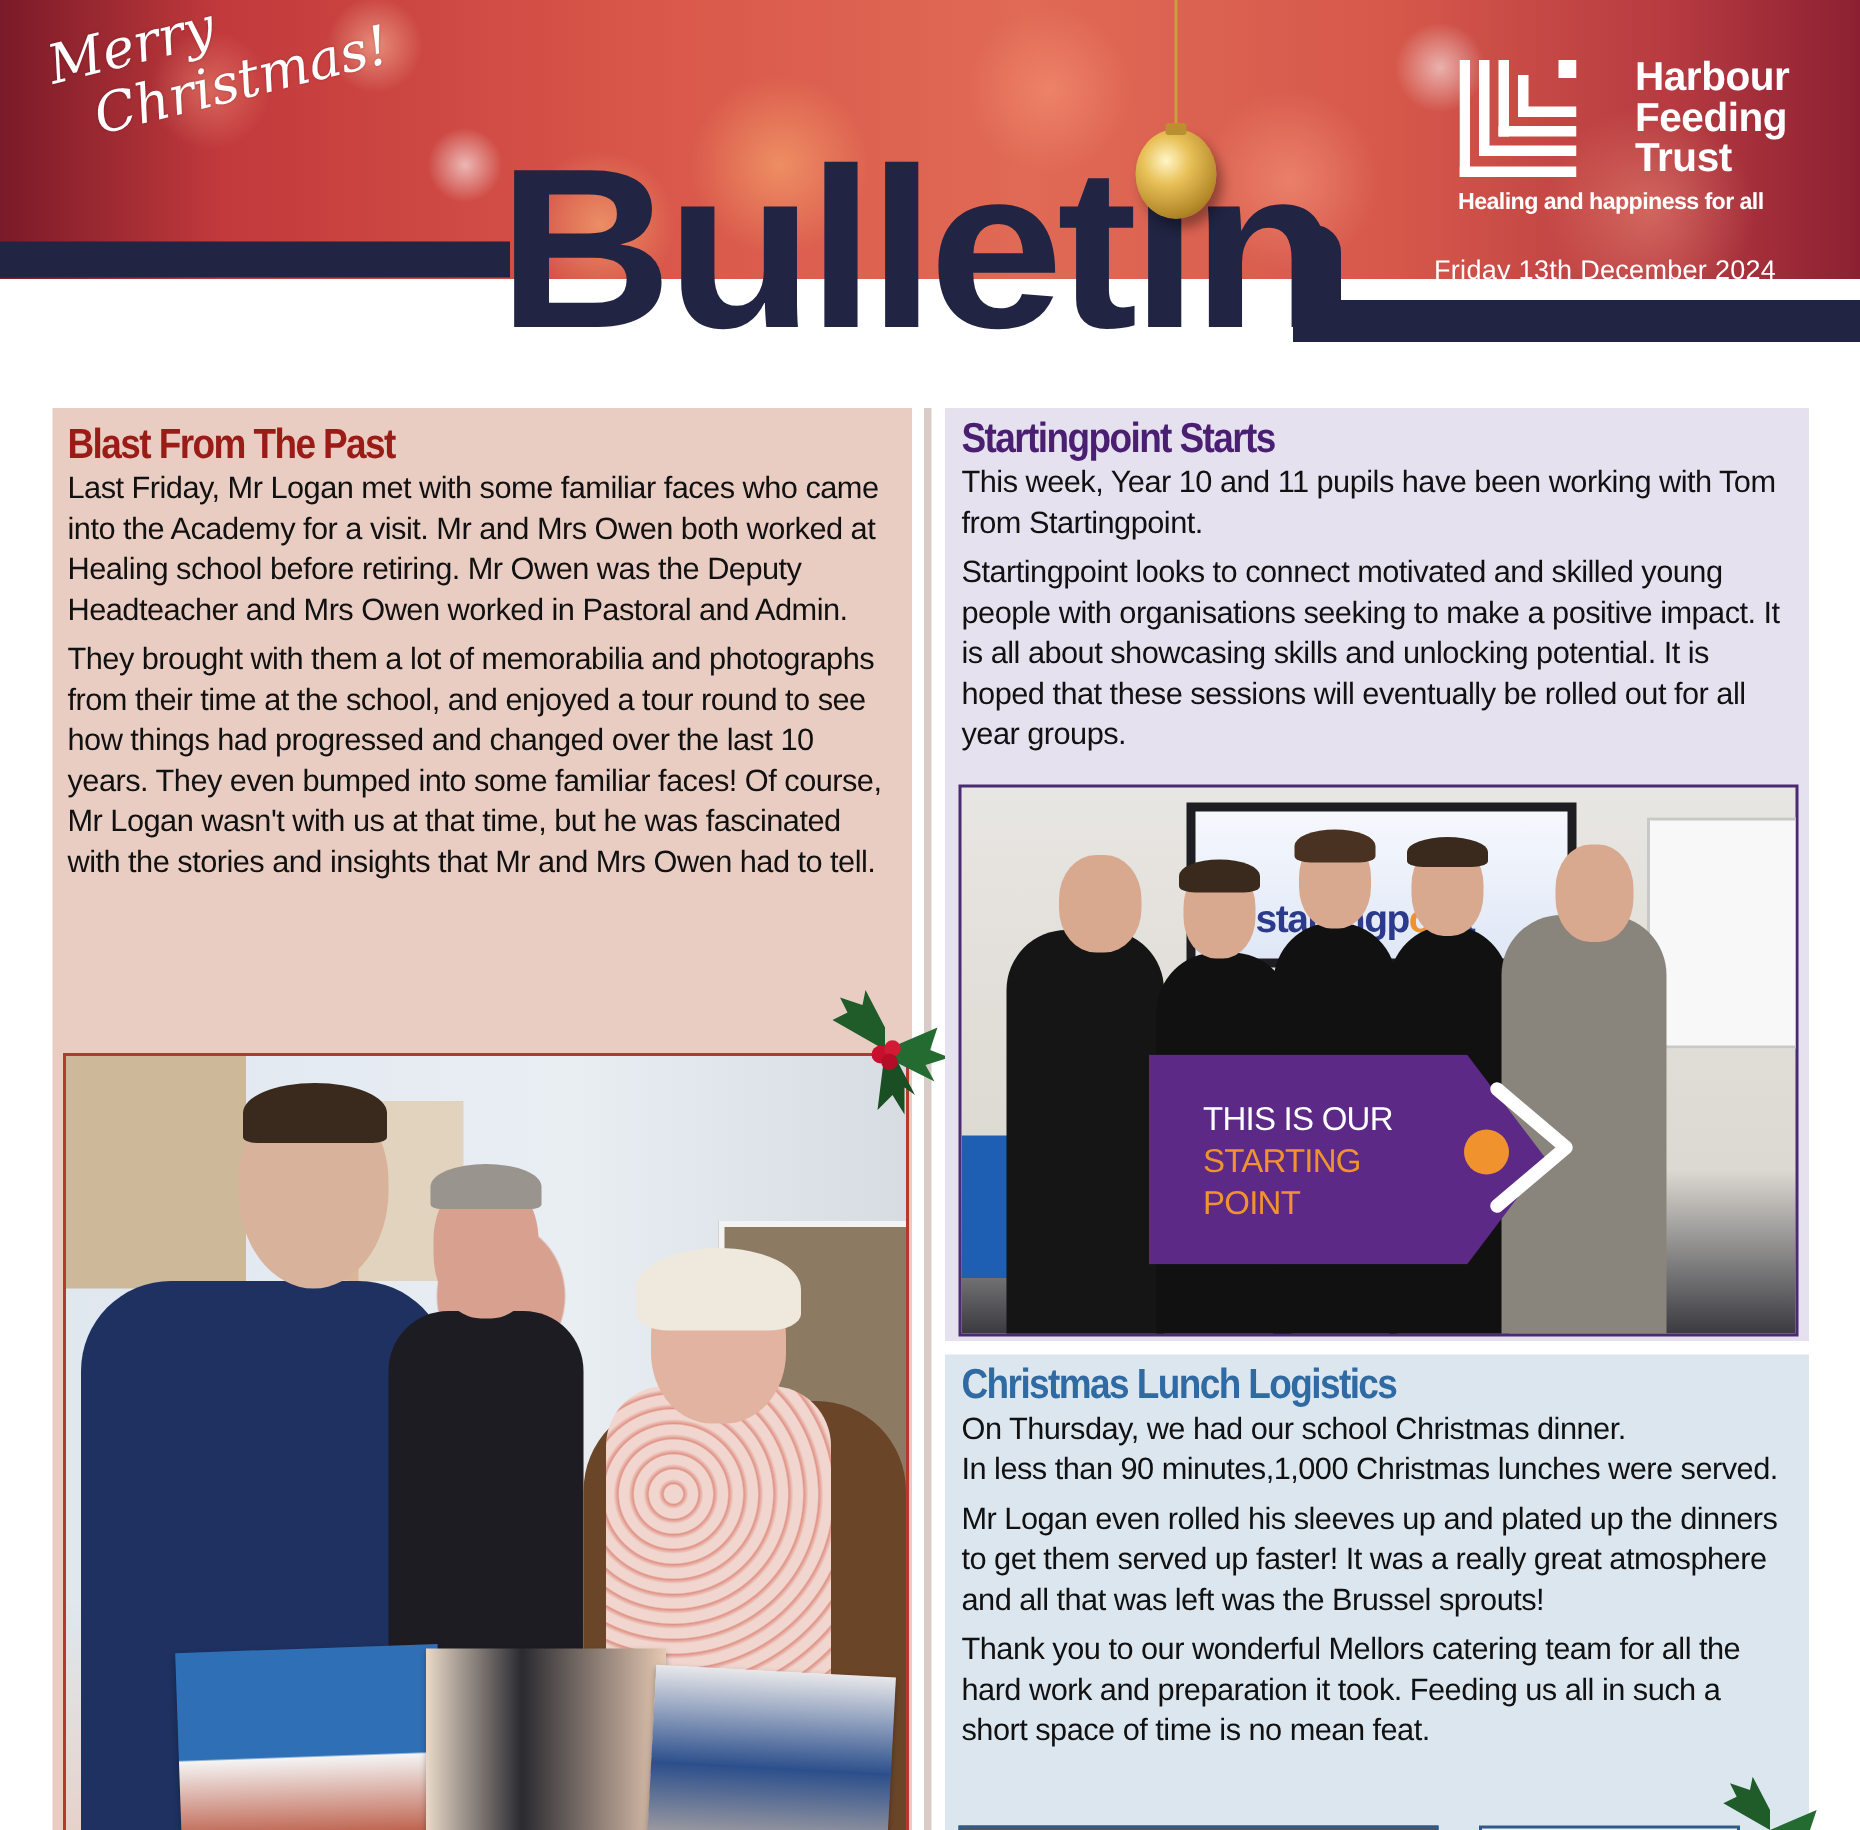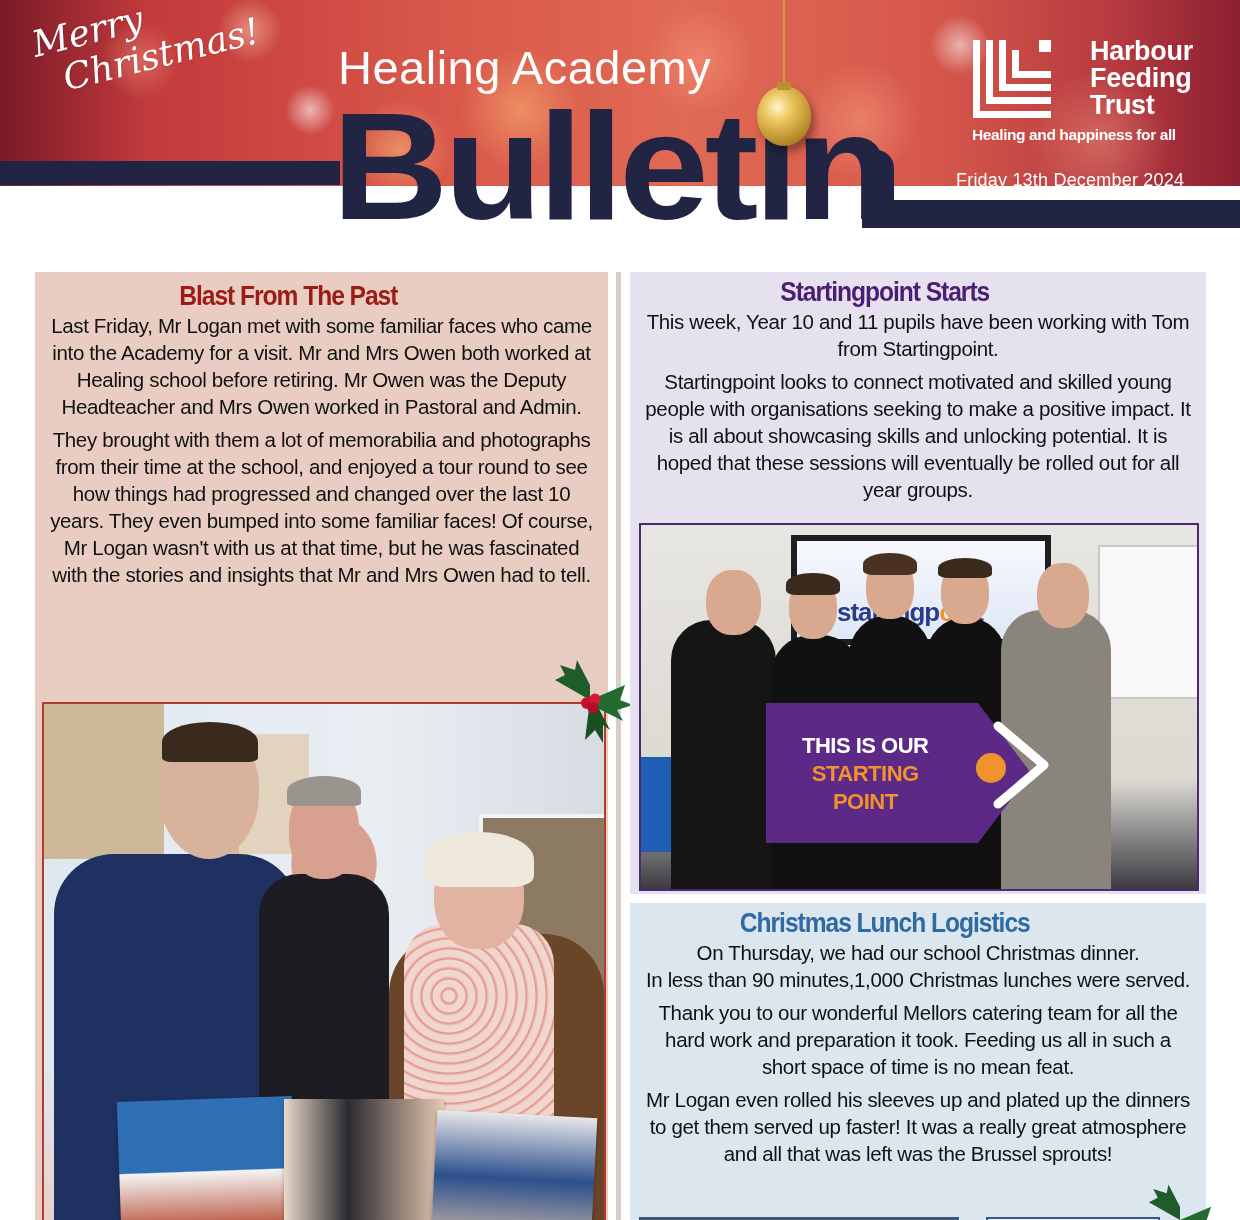--- a/index.html
+++ b/index.html
@@ -29,21 +29,21 @@
   .bauble{position:absolute;left:757px;top:86px;width:54px;height:60px;border-radius:50%;background:radial-gradient(circle at 38% 35%,#fff6c8 0,#e9c25a 30%,#b58a2a 70%,#7a5a16 100%);box-shadow:4px 6px 8px rgba(0,0,0,0.35);}
   .bauble-cap{position:absolute;left:777px;top:82px;width:14px;height:8px;background:#b89030;border-radius:2px;}
   .logo{position:absolute;left:973px;top:40px;width:78px;height:78px;}
   .logo-name{position:absolute;left:1090px;top:38px;color:#fff;font-size:27px;line-height:27px;font-weight:bold;font-family:"Liberation Sans",sans-serif;letter-spacing:-0.3px;}
   .logo-name span{display:block;}
   .tagline{position:absolute;left:972px;top:126px;color:#fff;font-size:15.5px;font-weight:bold;letter-spacing:-0.4px;}
   .date{position:absolute;left:956px;top:170px;color:#fff;font-size:18px;letter-spacing:0.2px;}
 
   
   .col-divider{position:absolute;left:616px;top:272px;width:5px;height:948px;background:#d7ccc8;}
-  .panel{position:absolute;box-sizing:border-box;text-align:center;}
+  .panel{position:absolute;box-sizing:border-box;}
   .panel-title{font-family:"Liberation Sans Narrow","Liberation Sans",sans-serif;font-weight:bold;font-size:28px;letter-spacing:-1.2px;margin:0;transform:scaleX(0.88);transform-origin:left center;white-space:nowrap;}
   .panel p{margin:0 0 6px 0;font-size:20.5px;line-height:27px;color:#111;letter-spacing:-0.35px;}
 
   .p-blast{left:35px;top:272px;width:573px;height:948px;background:#e9cdc3;padding:8px 10px 0 10px;}
   .p-blast .panel-title{color:#9b1b17;}
   .photo-blast{position:absolute;left:7px;top:430px;width:560px;height:520px;border:2px solid #b5392e;border-bottom:none;overflow:hidden;
     background:
       linear-gradient(180deg,rgba(233,205,195,0) 70%,rgba(233,205,195,0.85) 100%),
       radial-gradient(ellipse 80px 100px at 195px 90px,#d9b59a 0,#d9b59a 60%,transparent 62%),
       radial-gradient(ellipse 70px 80px at 290px 160px,#d7a08f 0,#d7a08f 60%,transparent 62%),
@@ -72,21 +72,21 @@
   .photo-start{position:absolute;left:9px;top:251px;width:556px;height:364px;border:2px solid #4a2a72;overflow:hidden;background:linear-gradient(180deg,#e8e6e2 0,#dcd9d2 70%,#3a3a40 100%);}
   .screen{position:absolute;left:150px;top:10px;width:260px;height:110px;background:#1d1d22;padding:6px;box-sizing:border-box;}
   .screen-inner{width:100%;height:100%;background:linear-gradient(180deg,#f6f8fd,#dfe7f6);position:relative;}
   .screen-logo{position:absolute;left:40px;top:56px;font-size:26px;font-weight:bold;color:#2c3a8c;letter-spacing:-1px;}
   .screen-logo .o{color:#f0922d;}
   .whiteboard{position:absolute;left:457px;top:20px;width:100px;height:150px;background:#f8f8f8;border:2px solid #c8c8c8;}
   .person{position:absolute;background:#111;border-radius:40px 40px 0 0;}
   .head{position:absolute;border-radius:45%;background:#d8a98f;}
   .hair{position:absolute;border-radius:50% 50% 20% 20%;background:#3a2a1e;}
   .sign{position:absolute;left:125px;top:178px;width:265px;height:140px;background:#5c2a86;clip-path:polygon(0 0,80% 0,100% 50%,80% 100%,0 100%);}
-  .sign-text{position:absolute;left:161px;top:207px;font-weight:700;font-size:22px;line-height:28px;letter-spacing:-0.5px;color:#fff;font-family:"Liberation Sans",sans-serif;}
+  .sign-text{position:absolute;left:161px;top:207px;font-weight:400;font-size:22px;line-height:28px;letter-spacing:-0.5px;color:#fff;font-family:"Liberation Sans",sans-serif;}
   .sign-text .orange{color:#f0922d;display:block;}
   .sign-text .white{display:block;}
   .sign-dot{position:absolute;left:335px;top:228px;width:30px;height:30px;border-radius:50%;background:#f0922d;}
   .sign-chevron{position:absolute;left:345px;top:195px;width:70px;height:90px;}
   .bin{position:absolute;left:0;top:232px;width:50px;height:95px;background:#1f5fb3;}
 
   .p-xmas{left:630px;top:903px;width:576px;height:317px;background:#dce6ef;padding:4px 11px 0 11px;}
   .p-xmas .panel-title{color:#2f6aa2;}
   .xmas-photo1{position:absolute;left:9px;top:314px;width:316px;height:20px;border:2px solid #2f5a8a;background:#5a5452;}
   .xmas-photo2{position:absolute;left:356px;top:314px;width:170px;height:20px;border:2px solid #2f5a8a;background:#eef0f2;}
@@ -98,21 +98,20 @@
   <div class="banner"></div>
   <div class="navy-bar-left"></div>
   <div class="navy-bar-right-notch"></div>
   <div class="navy-bar-right"></div>
 
   <div class="merry">
     <span>Merry</span>
     <span class="l2">Christmas!</span>
   </div>
 
-  <div class="academy">Healing Academy</div>
   <div class="bulletin">Bulletin</div>
 
   <div class="bauble-string"></div>
   <div class="bauble"></div>
   <div class="bauble-cap"></div>
 
   <div class="logo">
     <svg viewBox="0 0 78 78" width="78" height="78">
       <g fill="#ffffff">
         <rect x="0" y="0" width="7" height="78"></rect>
@@ -212,22 +211,22 @@
     <svg class="sign-chevron" viewBox="0 0 70 90">
       <polyline points="12,6 58,45 12,84" fill="none" stroke="#ffffff" stroke-width="9" stroke-linecap="round" stroke-linejoin="round"></polyline>
     </svg>
   </div>
 </div>
 
 <div class="panel p-xmas">
   <h2 class="panel-title">Christmas Lunch Logistics</h2>
   <p style="margin-bottom:0">On Thursday, we had our school Christmas dinner.</p>
   <p>In less than 90 minutes,1,000 Christmas lunches were served.</p>
+  <p>Mr Logan even rolled his sleeves up and plated up the dinners to get them served up faster! It was a really great atmosphere and all that was left was the Brussel sprouts!</p>
   <p>Thank you to our wonderful Mellors catering team for all the hard work and preparation it took. Feeding us all in such a short space of time is no mean feat.</p>
-  <p>Mr Logan even rolled his sleeves up and plated up the dinners to get them served up faster! It was a really great atmosphere and all that was left was the Brussel sprouts!</p>
   <div class="xmas-photo1"></div>
   <div class="xmas-photo2"></div>
 </div>
 
 <div class="holly" style="left:1140px;top:1180px;width:80px;height:80px;">
   <svg viewBox="0 0 90 90">
     <path d="M45 45 L10 25 L20 20 L15 10 L30 15 L32 5 L45 30 Z" fill="#1f5c2a"></path>
     <path d="M45 45 L80 30 L75 45 L88 50 L72 55 L78 66 L50 52 Z" fill="#236b30"></path>
   </svg>
 </div>

